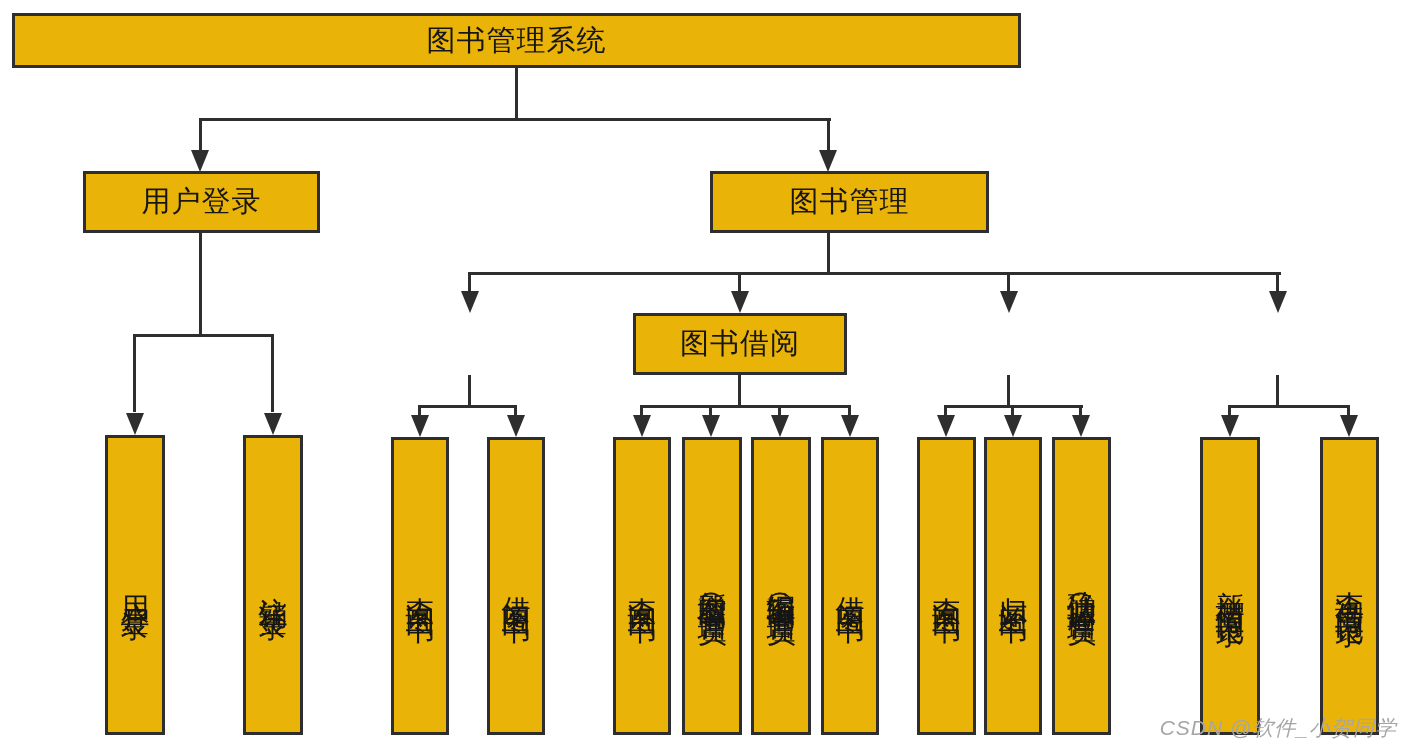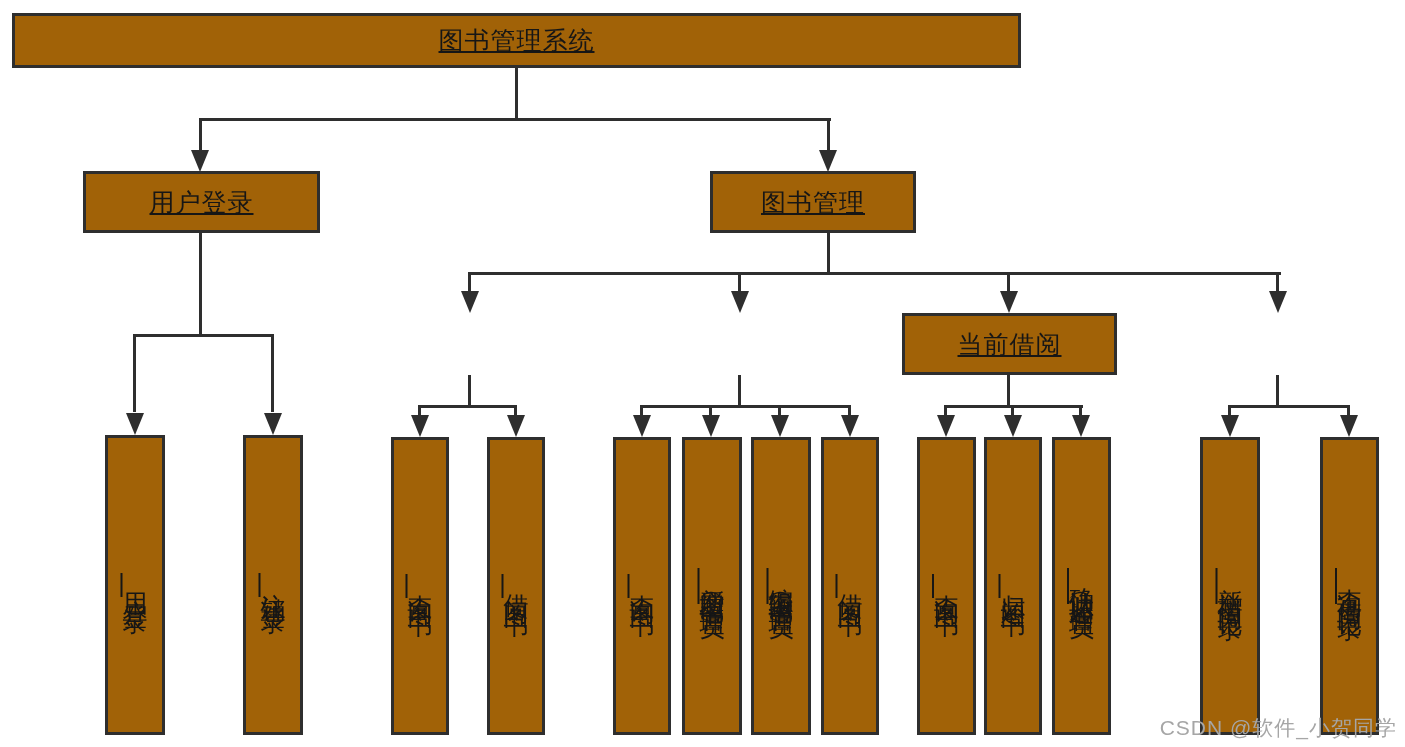--- a/index.html
+++ b/index.html
@@ -12,27 +12,26 @@
   #canvas{
     position:relative;
     width:1405px;height:747px;
     background:var(--bg);
     font-family:"Liberation Sans", sans-serif;
     overflow:hidden;
   }
   .node{
     position:absolute;
     box-sizing:border-box;
-    background:#a16207;
+    background:#eab308;
     border:3px solid var(--line);
     display:flex;align-items:center;justify-content:center;
-    font-size:25px;color:var(--text);
+    font-size:29px;color:var(--text);
     letter-spacing:1px;
     white-space:nowrap;
-    text-decoration:underline;
   }
   .vnode{
     writing-mode:vertical-rl;
     text-orientation:mixed;
     letter-spacing:6px;
     white-space:normal;
     line-height:1;
   }
   .vnode.long{letter-spacing:4px;}
   .vl{position:absolute;width:3px;background:var(--line);}
@@ -42,38 +41,39 @@
     border-left:9px solid transparent;
     border-right:9px solid transparent;
     border-top:22px solid var(--line);
   }
   .watermark{
     position:absolute;
     font-size:21px;
     color:var(--wm);
     letter-spacing:1px;
     white-space:nowrap;
+    font-style:italic;
   }
 </style>
 </head>
 <body>
 
 <div id="canvas">
 
   <div class="node" style="left:12px;top:13px;width:1009px;height:55px;">图书管理系统</div>
 
   <div class="vl" style="left:515px;top:68px;height:50px;"></div>
   <div class="hl" style="left:199px;top:118px;width:632px;"></div>
   <div class="vl" style="left:199px;top:118px;height:34px;"></div>
   <div class="ah" style="left:191px;top:150px;"></div>
   <div class="vl" style="left:827px;top:118px;height:34px;"></div>
   <div class="ah" style="left:819px;top:150px;"></div>
 
   <div class="node" style="left:83px;top:171px;width:237px;height:62px;">用户登录</div>
-  <div class="node" style="left:710px;top:171px;width:206px;height:62px;">图书管理</div>
+  <div class="node" style="left:710px;top:171px;width:279px;height:62px;">图书管理</div>
 
   <div class="vl" style="left:199px;top:233px;height:101px;"></div>
   <div class="hl" style="left:133px;top:334px;width:141px;"></div>
   <div class="vl" style="left:133px;top:334px;height:78px;"></div>
   <div class="ah" style="left:126px;top:413px;"></div>
   <div class="vl" style="left:271px;top:334px;height:78px;"></div>
   <div class="ah" style="left:264px;top:413px;"></div>
 
   <div class="node vnode" style="left:105px;top:435px;width:60px;height:300px;">用户登录</div>
   <div class="node vnode" style="left:243px;top:435px;width:60px;height:300px;">注销登录</div>
@@ -82,21 +82,21 @@
   <div class="hl" style="left:469px;top:272px;width:812px;"></div>
   <div class="vl" style="left:468px;top:272px;height:20px;"></div>
   <div class="ah" style="left:461px;top:291px;"></div>
   <div class="vl" style="left:738px;top:272px;height:20px;"></div>
   <div class="ah" style="left:731px;top:291px;"></div>
   <div class="vl" style="left:1007px;top:272px;height:20px;"></div>
   <div class="ah" style="left:1000px;top:291px;"></div>
   <div class="vl" style="left:1276px;top:272px;height:20px;"></div>
   <div class="ah" style="left:1269px;top:291px;"></div>
 
-  <div class="node" style="left:902px;top:313px;width:215px;height:62px;">当前借阅</div>
+  <div class="node" style="left:633px;top:313px;width:214px;height:62px;">图书借阅</div>
 
   <div class="vl" style="left:468px;top:375px;height:31px;"></div>
   <div class="hl" style="left:418px;top:405px;width:99px;"></div>
   <div class="vl" style="left:418px;top:405px;height:12px;"></div>
   <div class="ah" style="left:411px;top:415px;"></div>
   <div class="vl" style="left:514px;top:405px;height:12px;"></div>
   <div class="ah" style="left:507px;top:415px;"></div>
 
   <div class="node vnode" style="left:391px;top:437px;width:58px;height:298px;">查询图书</div>
   <div class="node vnode" style="left:487px;top:437px;width:58px;height:298px;">借阅图书</div>

